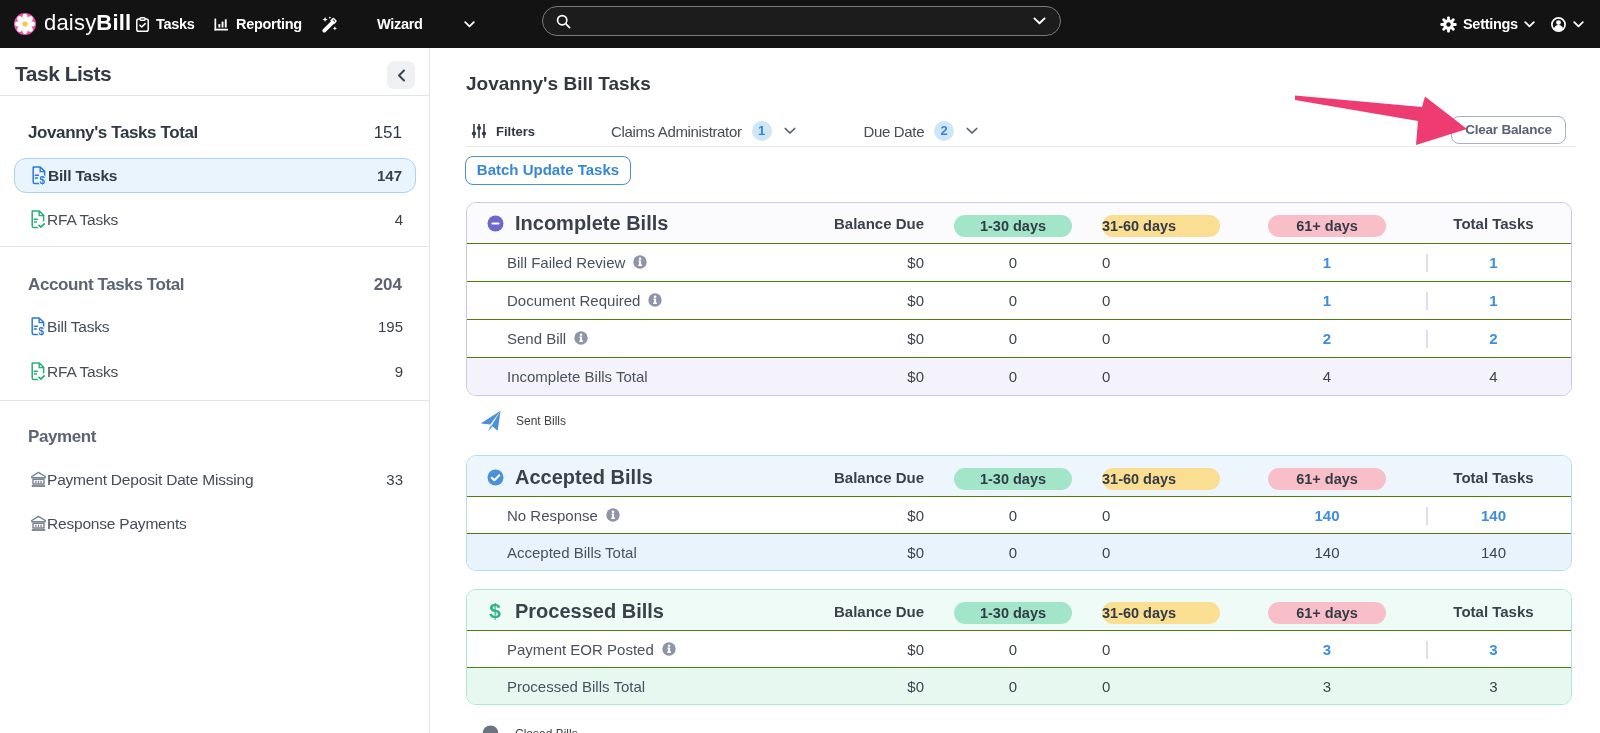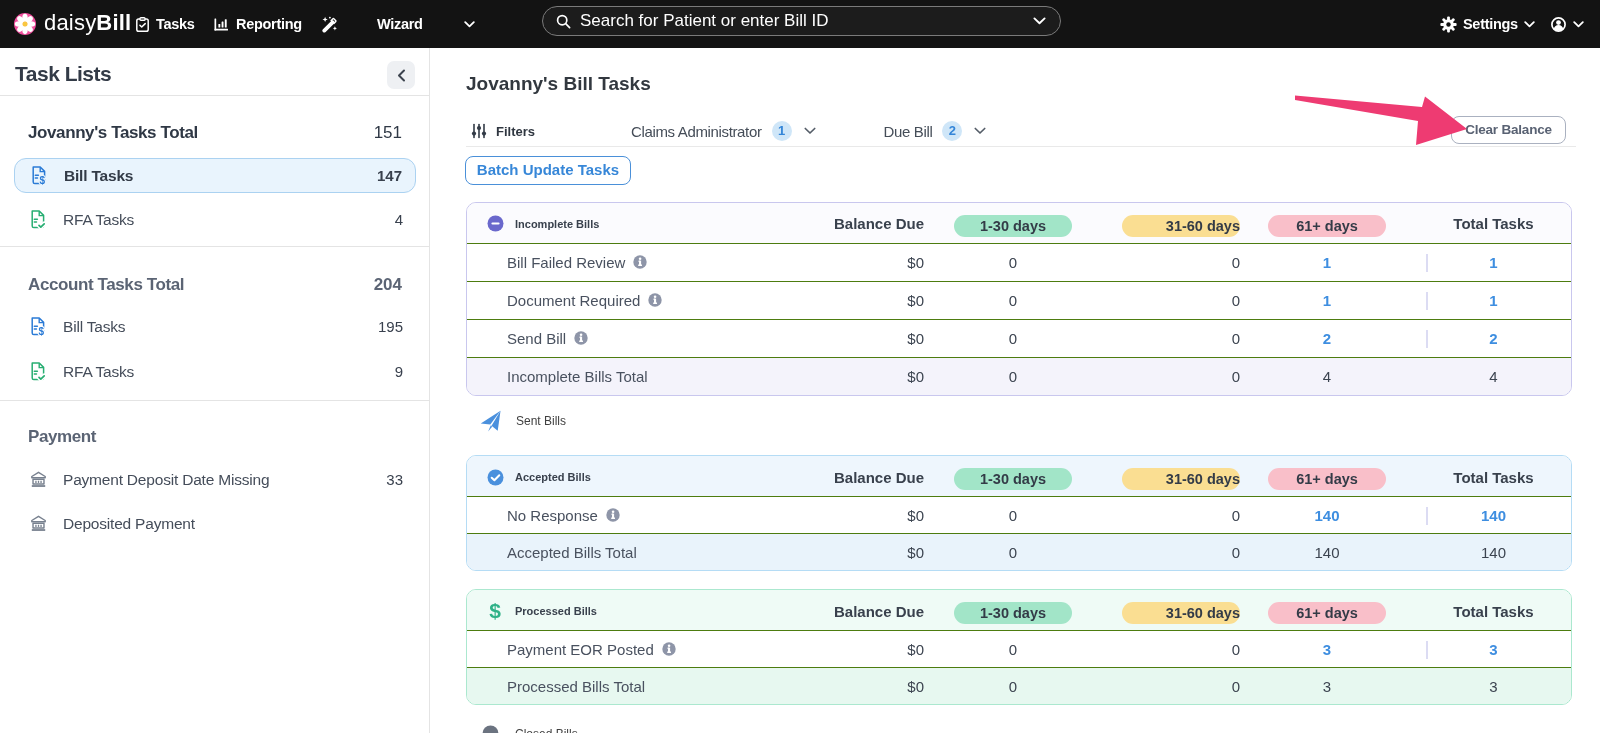--- a/index.html
+++ b/index.html
@@ -23,21 +23,21 @@
 #sidebar { position:absolute; left:0; top:48px; width:430px; height:685px; background:#fff; border-right:1px solid #e4e4e4; }
 #sb-title { position:absolute; left:15px; top:14px; font-size:21px; font-weight:700; color:#333b47; letter-spacing:-0.5px; }
 #sb-back { position:absolute; left:387px; top:13px; width:28px; height:28px; background:#eef0f3; border-radius:7px; display:flex; align-items:center; justify-content:center; }
 .sb-div { position:absolute; left:0; width:430px; height:1px; background:#e4e4e4; }
 .sb-h { position:absolute; left:28px; font-size:17px; font-weight:700; color:#2f3845; letter-spacing:-0.4px; }
 .sb-hn { position:absolute; font-size:17px; font-weight:400; color:#2f3845; right:27px; text-align:right; }
 .sb-h2 { position:absolute; left:28px; font-size:17px; font-weight:700; color:#5b6474; letter-spacing:-0.4px; }
 .sb-hn2 { position:absolute; font-size:17px; font-weight:700; color:#5b6474; right:27px; }
 .sb-item { position:absolute; left:14px; width:402px; height:35px; display:flex; align-items:center; }
 .sb-item .ic { margin-left:16px; width:17px; display:flex; }
-.sb-item .lbl { margin-left:16px; font-size:15.5px; color:#454d5a; letter-spacing:-0.2px; }
+.sb-item .lbl { margin-left:0; font-size:15.5px; color:#454d5a; letter-spacing:-0.2px; }
 .sb-item .num { margin-left:auto; margin-right:13px; font-size:15px; color:#39414e; }
 .sb-item.sel { background:#e9f4fd; border:1.5px solid #abd2f1; border-radius:12px; }
 .sb-item.sel .lbl { font-weight:700; color:#333b47; }
 .sb-item.sel .num { font-weight:700; }
 
 
 #main { position:absolute; left:431px; top:48px; width:1169px; height:685px; background:#fff; }
 h1 { position:absolute; left:35px; top:25px; font-size:19px; font-weight:700; color:#32383f; }
 #filterline { position:absolute; left:35px; top:98px; width:1110px; height:1px; background:#e9e9e9; }
 #filters { position:absolute; left:40px; top:69px; height:28px; display:flex; align-items:center; }
@@ -53,25 +53,25 @@
 .tbl.green  { border:1.5px solid #abe8cf; }
 .trow { display:flex; align-items:center; position:relative; height:38px; border-top:1px solid #4d7c0f; background:#fff; }
 .thead { display:flex; align-items:center; position:relative; height:40px; padding-top:2px; }
 .purple .thead { background:#fbfbfe; }
 .blue .thead   { background:#eef6fd; }
 .green .thead  { background:#effbf6; }
 .purple .total { background:#f4f3fb; }
 .blue .total   { background:#e9f3fb; }
 .green .total  { background:#e7f8f0; }
 .c-icon { width:24px; margin-left:16px; display:flex; justify-content:center; }
-.c-name { margin-left:8px; font-size:11px; font-weight:700; color:#39414d; }
+.c-name { margin-left:8px; font-size:20px; font-weight:700; color:#39414d; }
 .c-label { margin-left:40px; font-size:15px; color:#49515f; display:flex; align-items:center; gap:8px; }
 .cb { position:absolute; width:100px; text-align:right; left:357px; font-size:15px; }
 .c1 { position:absolute; left:457px; width:178px; text-align:center; font-size:15px; }
-.c2 { position:absolute; left:635px; width:138px; text-align:right; font-size:15px; }
+.c2 { position:absolute; left:635px; width:138px; text-align:left; font-size:15px; }
 .c3 { position:absolute; left:773px; width:174px; text-align:center; font-size:15px; }
 .c4 { position:absolute; left:947px; width:159px; text-align:center; font-size:15px; }
 .hd { font-weight:700; color:#39414d; font-size:15px; }
 .pill { display:inline-block; height:22px; line-height:22px; border-radius:11px; width:118px; font-weight:700; font-size:14.5px; color:#333b47; position:relative; top:2px; }
 .pill.g { background:#a2e5c8; }
 .pill.y { background:#fade92; }
 .pill.p { background:#f9bfc9; }
 .vsep { position:absolute; left:959px; top:10px; height:18px; width:2px; background:#dcdcf3; }
 .blu { color:#3e8ee0; font-weight:700; }
 .dk { color:#3c4450; }
@@ -133,21 +133,20 @@
     <span>Wizard</span>
     <svg width="11" height="7" viewBox="0 0 11 7" style="margin-left:1px">
         <polyline points="1.2,1.2 5.5,5.4 9.8,1.2" fill="none" stroke="#fff" stroke-width="1.8" stroke-linecap="round" stroke-linejoin="round"></polyline>
       </svg>
   </div>
   <div id="search">
     <svg class="mag" width="15" height="15" viewBox="0 0 15 15">
         <circle cx="6.2" cy="6.2" r="4.6" fill="none" stroke="#fff" stroke-width="1.7"></circle>
         <line x1="9.7" y1="9.7" x2="13.6" y2="13.6" stroke="#fff" stroke-width="1.7" stroke-linecap="round"></line>
       </svg>
-    <span class="ph">Search for Patient or enter Bill ID</span>
     <svg class="car" width="13" height="8" viewBox="0 0 13 8">
         <polyline points="1.4,1.4 6.5,6.2 11.6,1.4" fill="none" stroke="#fff" stroke-width="1.9" stroke-linecap="round" stroke-linejoin="round"></polyline>
       </svg>
   </div>
   <div class="navitem" style="left:1440px; gap:6px;">
     <svg width="17" height="17" viewBox="0 0 17 17">
         <g fill="#fff">
           <circle cx="8.5" cy="8.5" r="5.3"></circle>
           <g>
             <rect x="7.1" y="0.4" width="2.8" height="4.4" rx="1"></rect>
@@ -282,21 +281,21 @@
             <rect x="3.2" y="8.8" width="11.6" height="5"></rect>
             <line x1="1.9" y1="15.9" x2="16.1" y2="15.9" stroke-width="1.9"></line>
           </g>
           <g stroke="#78818f" stroke-width="1.4">
             <line x1="6.3" y1="10.3" x2="6.3" y2="12.6"></line>
             <line x1="9" y1="10.3" x2="9" y2="12.6"></line>
             <line x1="11.7" y1="10.3" x2="11.7" y2="12.6"></line>
           </g>
         </svg>
       </span>
-    <span class="lbl">Deposited Payment</span>
+    <span class="lbl">Response Payments</span>
   </div>
 </div>
 
 <div id="main">
   <h1>Jovanny's Bill Tasks</h1>
 
   <div id="filterline"></div>
   <div id="filters">
     <svg width="16" height="16" viewBox="0 0 16 16">
         <g stroke="#333b47" stroke-width="1.6" stroke-linecap="round">
@@ -304,26 +303,26 @@
           <line x1="8" y1="1.5" x2="8" y2="14.5"></line>
           <line x1="13" y1="1.5" x2="13" y2="14.5"></line>
         </g>
         <g fill="#333b47">
           <circle cx="3" cy="10.6" r="2.1"></circle>
           <circle cx="8" cy="5" r="2.1"></circle>
           <circle cx="13" cy="10.6" r="2.1"></circle>
         </g>
       </svg>
     <span class="ft">Filters</span>
-    <span class="fname" style="margin-left:96px">Claims Administrator</span>
+    <span class="fname" style="margin-left:76px">Claims Administrator</span>
     <span class="fbadge">1</span>
     <svg width="12" height="8" viewBox="0 0 12 8" style="margin-left:12px">
         <polyline points="1.3,1.5 6,6 10.7,1.5" fill="none" stroke="#555d68" stroke-width="1.7" stroke-linecap="round" stroke-linejoin="round"></polyline>
       </svg>
-    <span class="fname" style="margin-left:68px">Due Bill</span>
+    <span class="fname" style="margin-left:68px">Due Date</span>
     <span class="fbadge">2</span>
     <svg width="12" height="8" viewBox="0 0 12 8" style="margin-left:12px">
         <polyline points="1.3,1.5 6,6 10.7,1.5" fill="none" stroke="#555d68" stroke-width="1.7" stroke-linecap="round" stroke-linejoin="round"></polyline>
       </svg>
   </div>
   <div id="clearbtn">Clear Balance</div>
   <div id="batchbtn">Batch Update Tasks</div>
 
   <div class="tbl purple" style="top:153.5px">
     <div class="thead">

